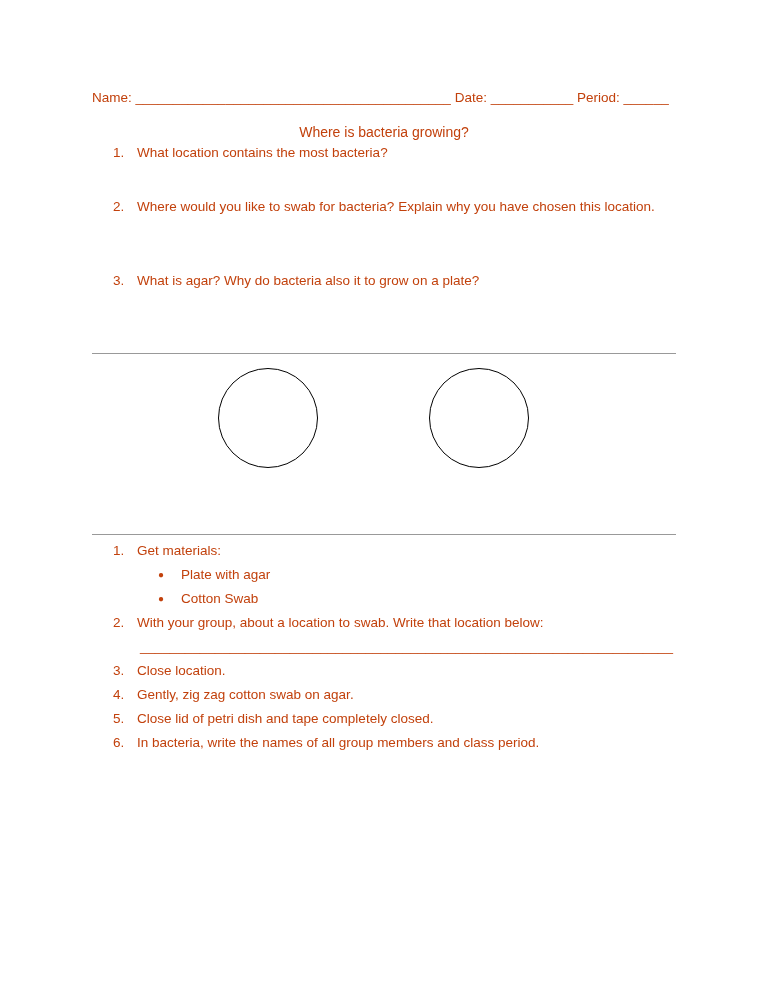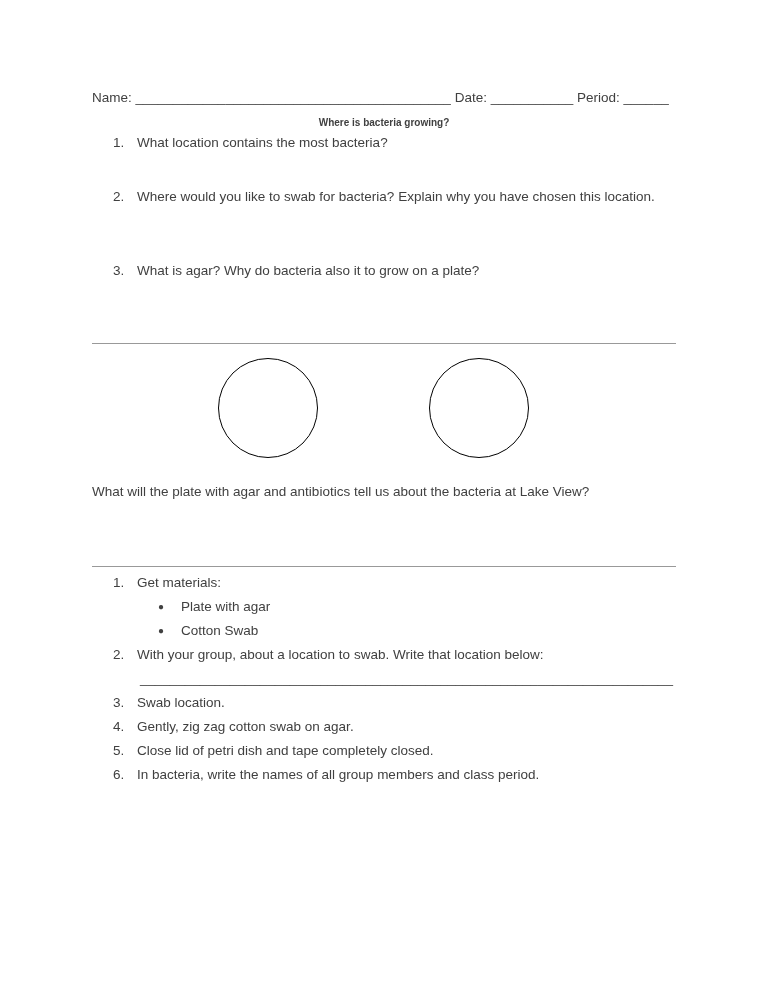--- a/index.html
+++ b/index.html
@@ -3,38 +3,38 @@
 <meta charset="utf-8">
 <style>
   * { margin: 0; padding: 0; box-sizing: border-box; }
   html, body { background: #ffffff; }
   .page {
     position: relative;
     width: 768px;
     height: 994px;
     margin: 0 auto;
     background: #ffffff;
-    color: #404040;
+    color: #c2410c;
     font-family: "Liberation Sans", sans-serif;
     font-size: 13.5px;
     overflow: hidden;
   }
   .content { padding: 90px 92px 0 92px; }
 
   .header-line {
     white-space: nowrap;
     line-height: 16px;
     overflow: hidden;
   }
   .doc-title {
     text-align: center;
-    font-weight: bold;
-    font-size: 10px;
+    font-weight: normal;
+    font-size: 14px;
     line-height: 17px;
-    margin-top: 8px;
+    margin-top: 18px;
   }
 
   .q-item { display: flex; line-height: 16px; white-space: nowrap; }
   .q-num { width: 24px; flex-shrink: 0; }
   .q-text { flex: 1; }
   .q-indent { margin-left: 21px; }
 
   .q1 { margin-top: 4px; }
   .q2 { margin-top: 38px; }
   .q3 { margin-top: 58px; }
@@ -139,21 +139,20 @@
     </div>
 
     <hr class="divider hr1">
 
 
     <div class="dishes-row">
       <div class="petri"></div>
       <div class="petri"></div>
     </div>
 
-    <div class="lakeview-q">What will the plate with agar and antibiotics tell us about the bacteria at Lake View?</div>
 
     <hr class="divider hr2">
 
 
     <div class="q-item q-indent step">
       <span class="q-num">1.</span>
       <span class="q-text">Get materials:</span>
     </div>
 
     <div class="bullet-item">
@@ -167,21 +166,21 @@
 
     <div class="q-item q-indent step">
       <span class="q-num">2.</span>
       <span class="q-text">With your group, about a location to swab. Write that location below:</span>
     </div>
 
     <div class="blank-line">_______________________________________________________________________</div>
 
     <div class="q-item q-indent step">
       <span class="q-num">3.</span>
-      <span class="q-text">Swab location.</span>
+      <span class="q-text">Close location.</span>
     </div>
 
     <div class="q-item q-indent step">
       <span class="q-num">4.</span>
       <span class="q-text">Gently, zig zag cotton swab on agar.</span>
     </div>
 
     <div class="q-item q-indent step">
       <span class="q-num">5.</span>
       <span class="q-text">Close lid of petri dish and tape completely closed.</span>

